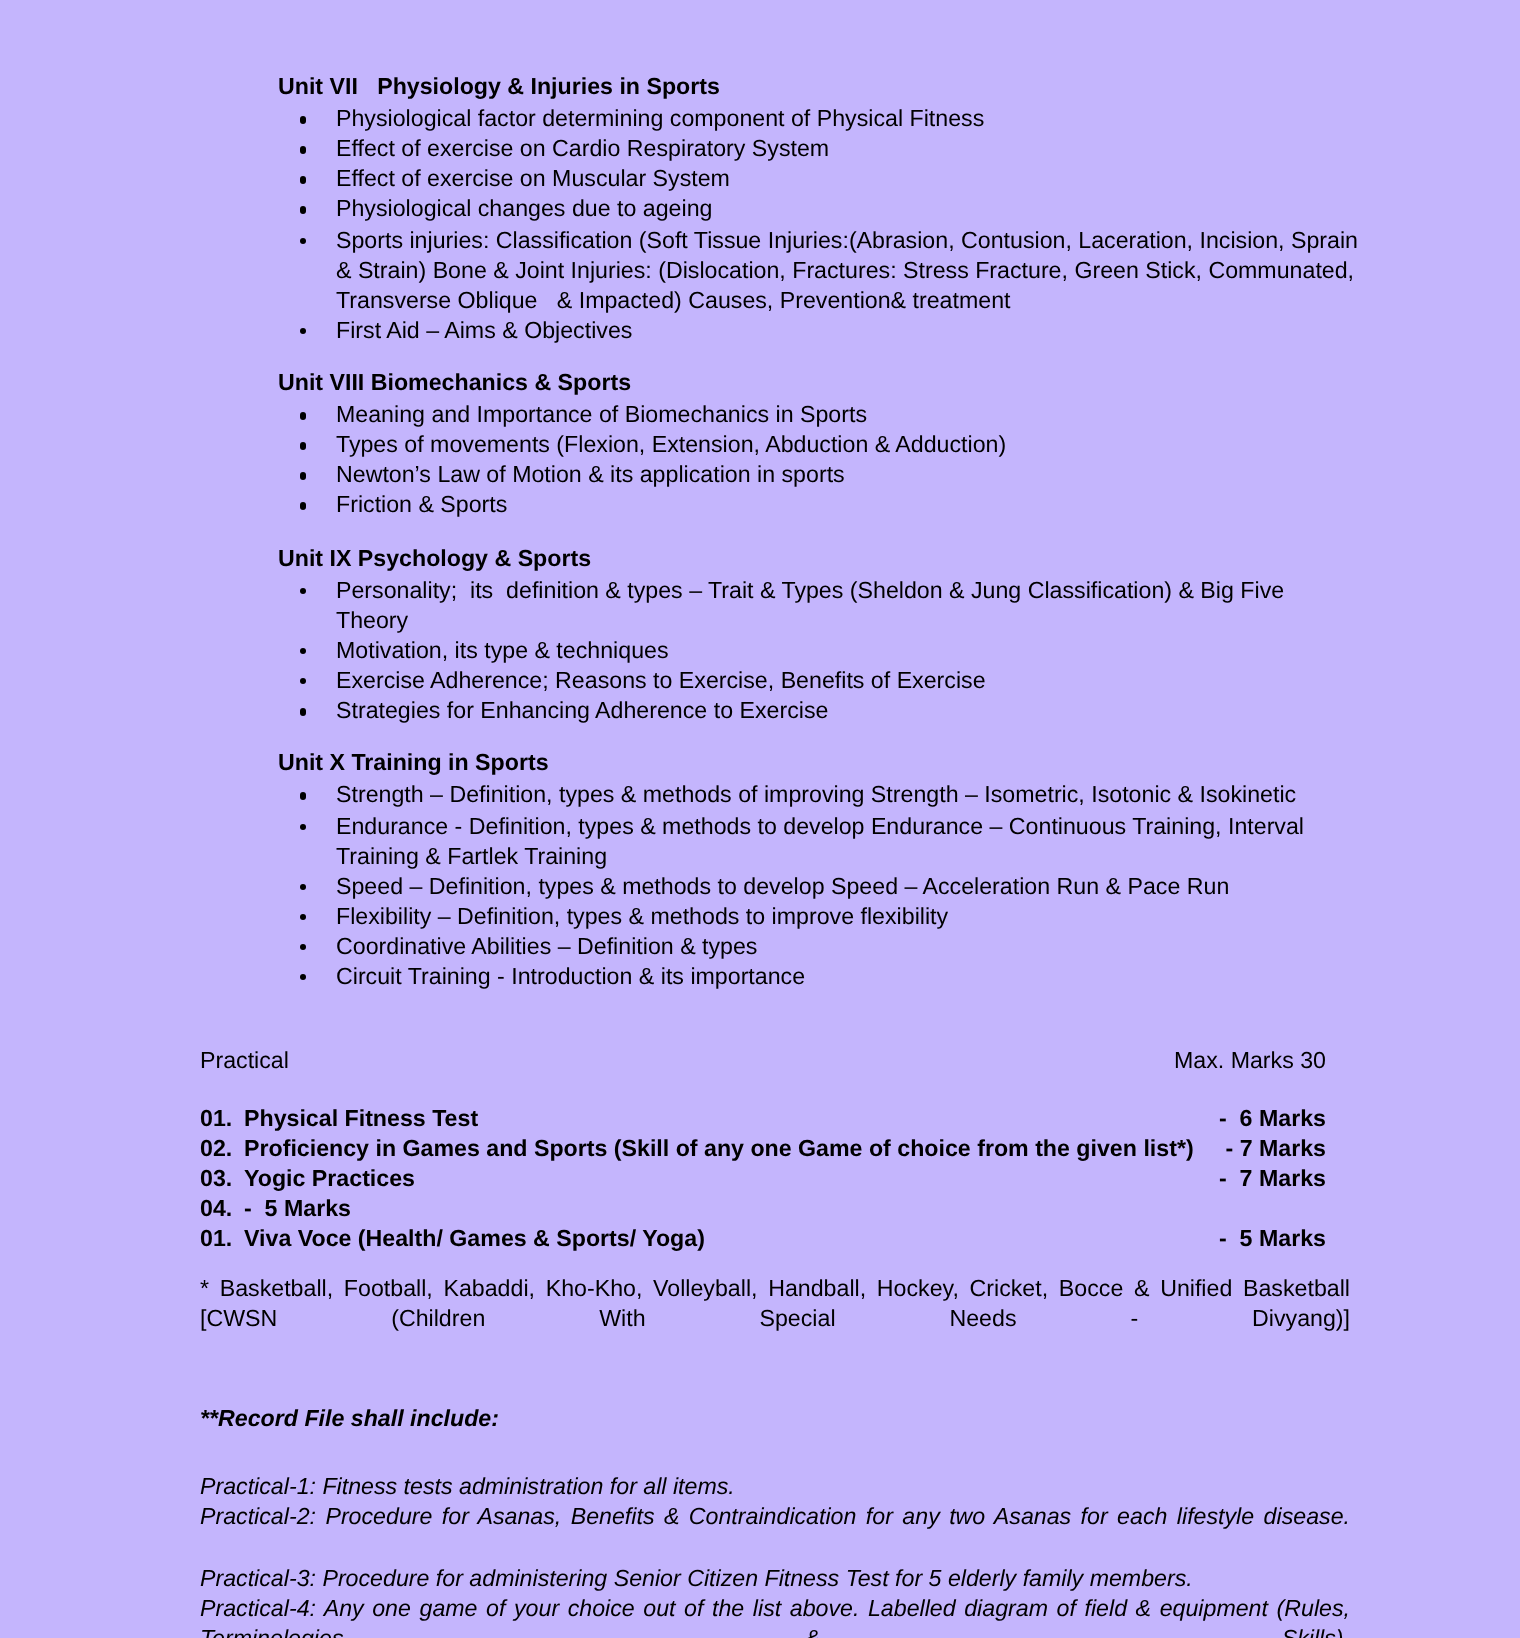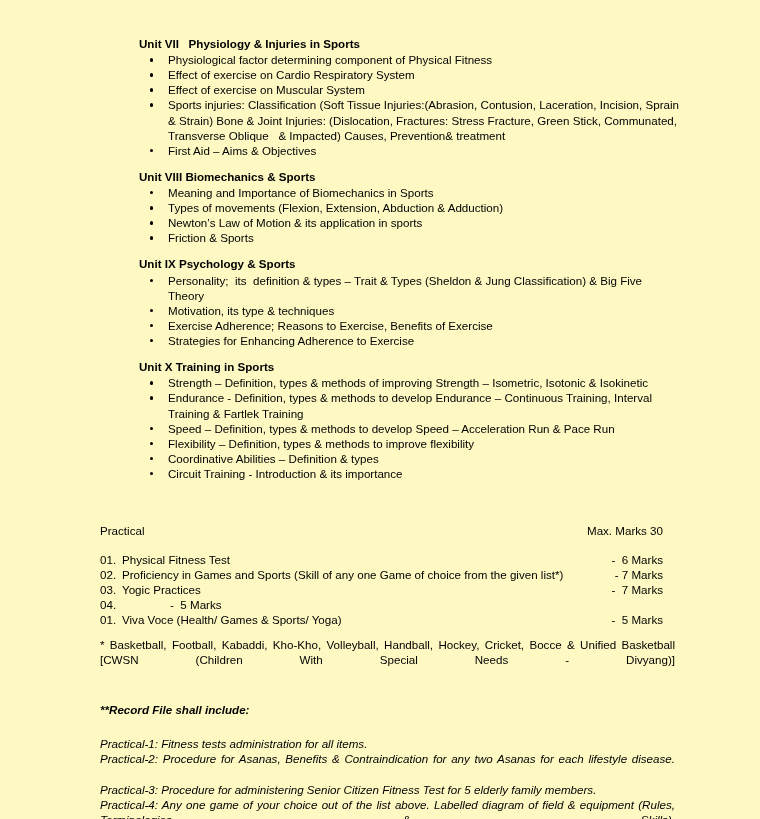--- a/index.html
+++ b/index.html
@@ -12,21 +12,21 @@
     height: 819px;
     font-family: "Liberation Sans", sans-serif;
     color: #000000;
     -webkit-font-smoothing: none;
   }
   .page {
     position: relative;
     width: 760px;
     height: 819px;
     overflow: hidden;
-    background: #fef9c3;
+    background: #c4b5fd;
   }
 
   
   .units {
     position: absolute;
     left: 139px;
     top: 36px;
     width: 542px;
   }
   .unit-block { margin: 0 0 11px 0; }
@@ -82,24 +82,25 @@
     padding: 0;
     list-style: none;
     margin-top: 14px;
   }
   .practical-list > li {
     display: flex;
     align-items: baseline;
     font-size: 11.6px;
     line-height: 15.1px;
     white-space: pre;
+    font-weight: bold;
   }
   .pr-num { width: 22px; flex: 0 0 auto; }
   .pr-text { flex: 1 1 auto; }
-  .pr-marks { flex: 0 0 auto; text-align: right; white-space: pre; margin-left: 48px; }
+  .pr-marks { flex: 0 0 auto; text-align: right; white-space: pre; }
 
   
   .notes {
     position: absolute;
     left: 100px;
     top: 637px;
     width: 575px;
   }
   .sports-note {
     font-size: 11.6px;
@@ -149,20 +150,21 @@
 <div class="page">
 
   <div class="units">
 
     <div class="unit-block">
       <div class="unit-heading">Unit VII   Physiology &amp; Injuries in Sports</div>
       <ul class="bullets">
         <li>Physiological factor determining component of Physical Fitness</li>
         <li>Effect of exercise on Cardio Respiratory System</li>
         <li>Effect of exercise on Muscular System</li>
+        <li>Physiological changes due to ageing</li>
         <li>Sports injuries: Classification (Soft Tissue Injuries:(Abrasion, Contusion, Laceration, Incision, Sprain &amp; Strain) Bone &amp; Joint Injuries: (Dislocation, Fractures: Stress Fracture, Green Stick, Communated, Transverse Oblique   &amp; Impacted) Causes, Prevention&amp; treatment</li>
         <li>First Aid – Aims &amp; Objectives</li>
       </ul>
     </div>
 
     <div class="unit-block">
       <div class="unit-heading">Unit VIII Biomechanics &amp; Sports</div>
       <ul class="bullets">
         <li>Meaning and Importance of Biomechanics in Sports</li>
         <li>Types of movements (Flexion, Extension, Abduction &amp; Adduction)</li>

